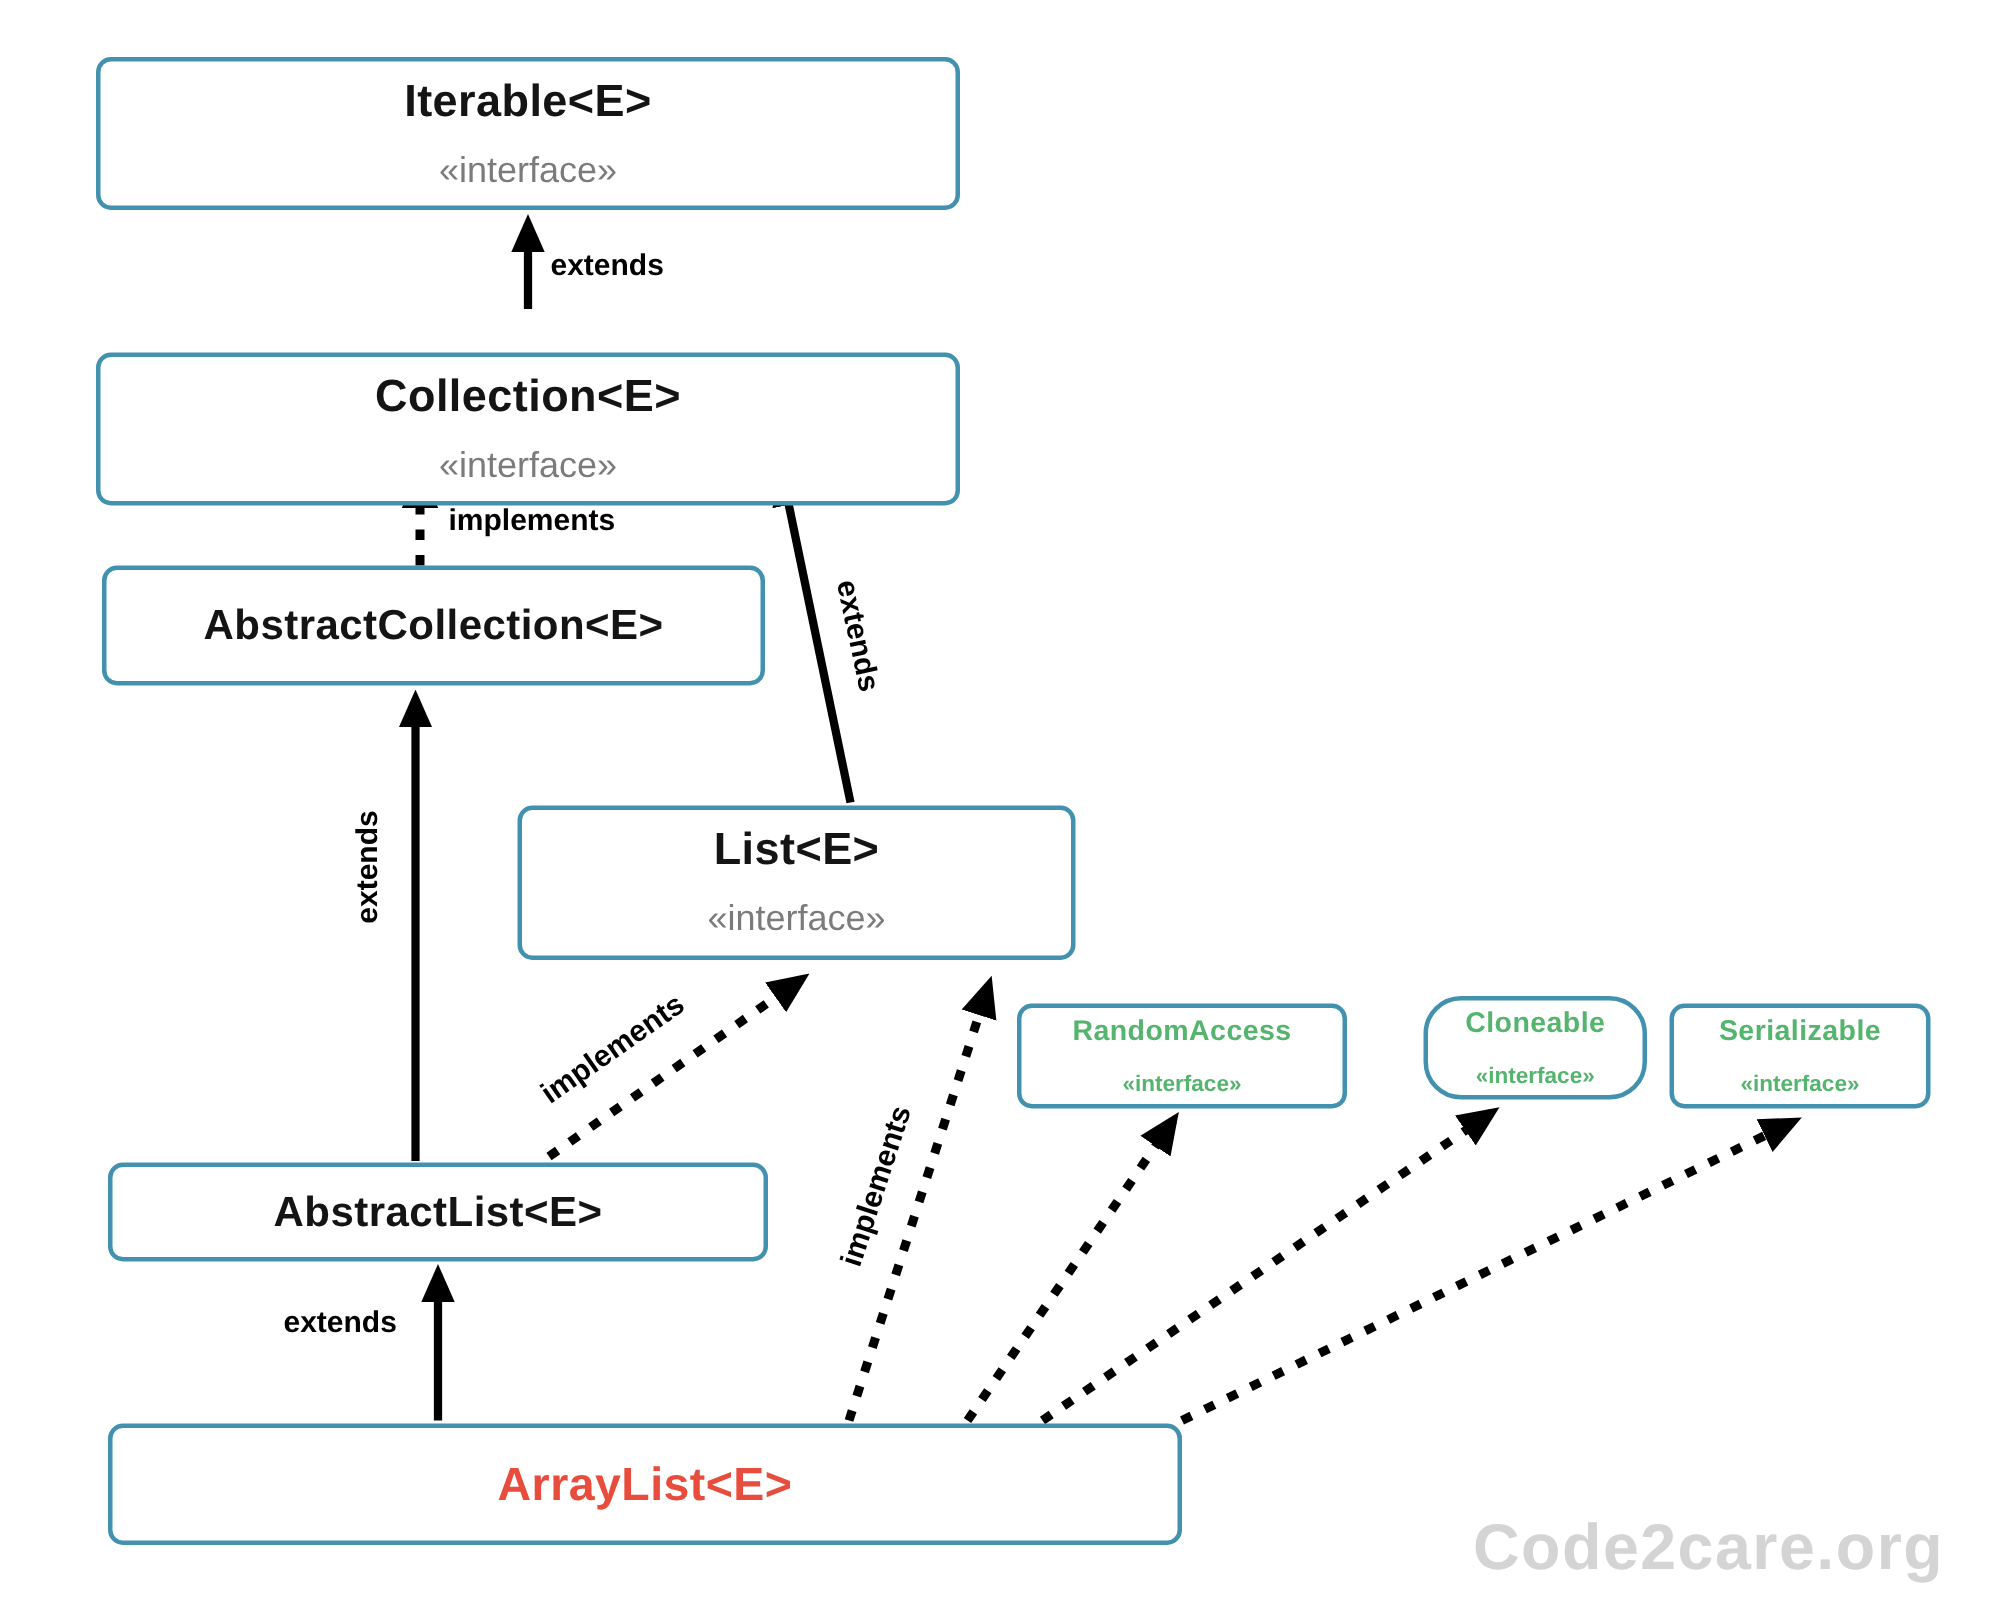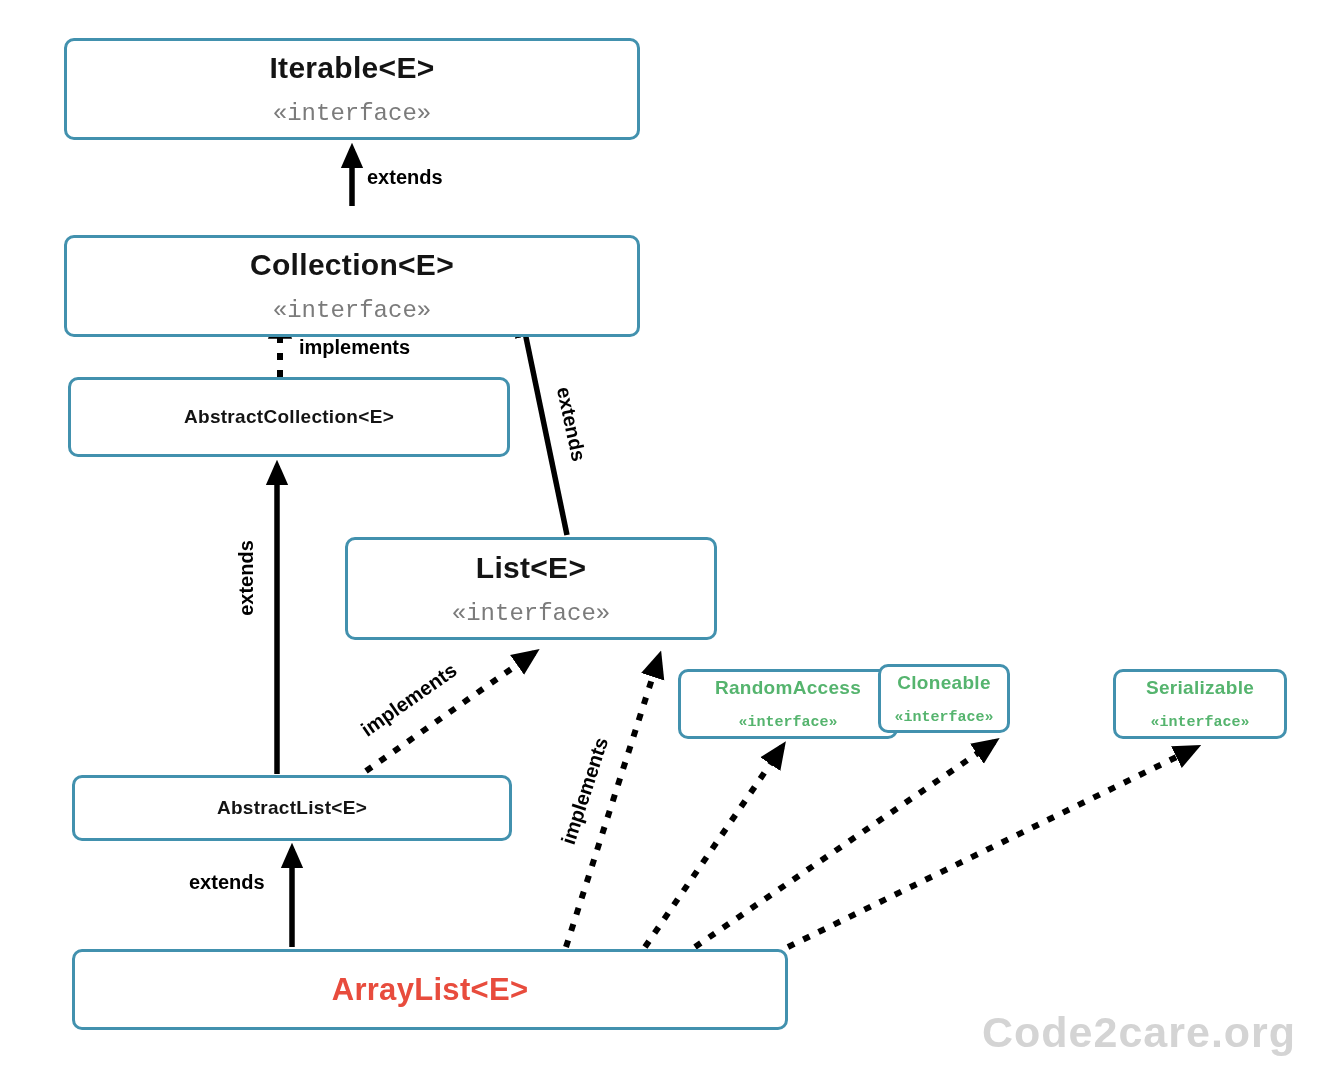--- a/index.html
+++ b/index.html
@@ -33,26 +33,25 @@
     justify-content: center;
     gap: 15px;
   }
   .node-title {
     font-weight: bold;
     font-size: 30px;
     color: #141414;
     letter-spacing: 0.3px;
     white-space: nowrap;
   }
-  .node-title.small { font-size: 19px; }
+  .node-title.small { font-size: 28px; }
   .node-sub {
     font-size: 24px;
     color: var(--stereotype-gray, #7B7B7B);
     white-space: nowrap;
-    font-family: Liberation Mono, monospace;
   }
   .node.green .node-title {
     font-size: 19px;
     color: var(--interface-green, #55B46E);
   }
   .node.green .node-sub {
     font-size: 15px;
     font-weight: bold;
     color: var(--interface-green, #55B46E);
   }
@@ -120,21 +119,21 @@
   <div class="node" style="left:345px; top:537px; width:372px; height:103px;">
     <div class="node-title">List&lt;E&gt;</div>
     <div class="node-sub">«interface»</div>
   </div>
 
   <div class="node green" style="left:678px; top:669px; width:220px; height:70px;">
     <div class="node-title">RandomAccess</div>
     <div class="node-sub">«interface»</div>
   </div>
 
-  <div class="node green" style="left:878px; top:664px; width:132px; height:69px;">
+  <div class="node green" style="left:949px; top:664px; width:149px; height:69px;border-radius:25px;">
     <div class="node-title">Cloneable</div>
     <div class="node-sub">«interface»</div>
   </div>
 
   <div class="node green" style="left:1113px; top:669px; width:174px; height:70px;">
     <div class="node-title">Serializable</div>
     <div class="node-sub">«interface»</div>
   </div>
 
   <div class="node" style="left:72px; top:775px; width:440px; height:66px;justify-content:center;">

